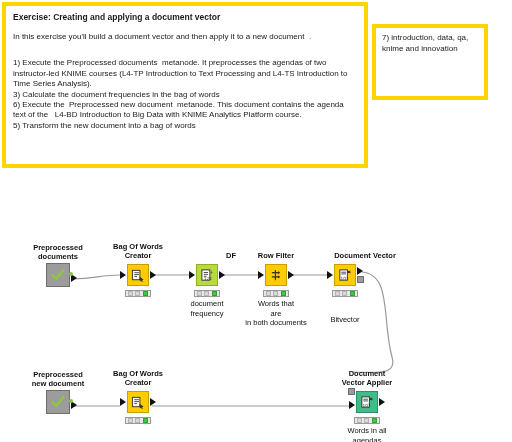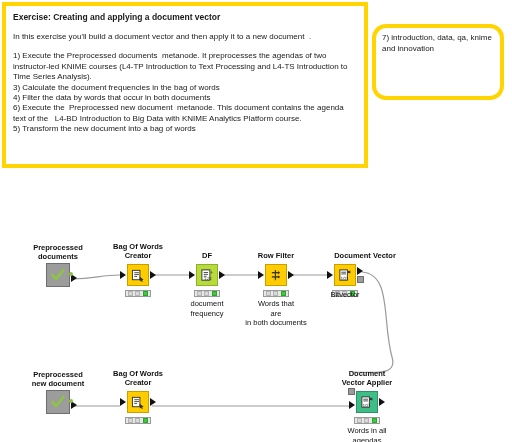--- a/index.html
+++ b/index.html
@@ -16,37 +16,36 @@
     position:absolute;
     background:#ffffff;
     border:4px solid #FFD400;
     box-sizing:border-box;
   }
   #exercise-annotation{
     left:2px; top:2px; width:366px; height:166px;
     padding:6px 7px 4px 7px;
   }
   #answer-annotation{
-    left:372px; top:24px; width:132px; height:76px;
+    left:372px; top:24px; width:116px; height:76px;
     padding:5px 6px;
-    border-radius:14px;
   }
   .annot-title{
     font-size:8.5px;
     font-weight:bold;
     line-height:11px;
     margin:0 0 9px 0;
   }
   .annot-line{
     font-size:8px;
     line-height:10.4px;
     margin:0;
     white-space:pre-wrap;
   }
-  .annot-line.spaced{ margin-bottom:9px; }
+  .annot-line.spaced{ margin-bottom:16px; }
   #answer-annotation .annot-line{ font-size:8px; line-height:10.5px; }
 
   
   #workflow-canvas{
     position:absolute;
     left:0; top:172px;
     width:512px; height:270px;
   }
   .wf-svg{ position:absolute; left:0; top:0; width:512px; height:270px; }
 
@@ -136,21 +135,20 @@
   }
 </style>
 </head>
 <body>
 
 <div class="annot" id="exercise-annotation">
   <div class="annot-title">Exercise: Creating and applying a document vector</div>
   <div class="annot-line spaced">In this exercise you'll build a document vector and then apply it to a new document  .</div>
   <div class="annot-line">1) Execute the Preprocessed documents  metanode. It preprocesses the agendas of two instructor-led KNIME courses (L4-TP Introduction to Text Processing and L4-TS Introduction to Time Series Analysis).</div>
   <div class="annot-line">3) Calculate the document frequencies in the bag of words</div>
-  <div class="annot-line">4) Filter the data by words that occur in both documents</div>
   <div class="annot-line">6) Execute the  Preprocessed new document  metanode. This document contains the agenda text of the   L4-BD Introduction to Big Data with KNIME Analytics Platform course.</div>
   <div class="annot-line">5) Transform the new document into a bag of words</div>
 </div>
 
 <div class="annot" id="answer-annotation">
   <div class="annot-line">7) introduction, data, qa, knime and innovation</div>
 </div>
 
 <div id="workflow-canvas">
 
@@ -198,21 +196,21 @@
     <div class="port in" style="top:-4px;"></div>
     <div class="port out" style="top:-4px;"></div>
     <div class="status" style="top:15px;">
       <i></i>
       <i></i>
       <i class="on"></i>
     </div>
   </div>
 
   <div class="node" style="left:207px;top:103px;">
-    <div class="node-title" style="top:-24px;">DF</div>
+    <div class="node-title" style="top:-24px;margin-left:24px;">DF</div>
     <div class="node-box lime" style="top:-11px;">
       <svg class="node-icon" width="15" height="15" viewBox="0 0 16 16">
         <rect x="2" y="2" width="8.5" height="11" fill="#fff" stroke="#333" stroke-width="1"></rect>
         <path d="M4,4.8 h4.5 M4,6.8 h4.5 M4,8.8 h3" stroke="#333" stroke-width="0.9"></path>
         <text x="10" y="6" font-size="5.5" fill="#333" font-family="DejaVu Sans, sans-serif">+</text>
         <text x="4" y="13" font-size="4.5" fill="#333" font-family="DejaVu Sans, sans-serif">123</text>
       </svg>
     </div>
     <div class="port in" style="top:-4px;"></div>
     <div class="port out" style="top:-4px;"></div>
@@ -259,21 +257,21 @@
       </svg>
     </div>
     <div class="port in" style="top:-4px;"></div>
     <div class="port out" style="top:-8px;"></div>
     <div class="port-sq" style="left:12px;top:1px;"></div>
     <div class="status" style="top:15px;">
       <i></i>
       <i></i>
       <i class="on"></i>
     </div>
-    <div class="node-sub" style="top:15px;">Bitvector</div>
+    <div class="node-sub" style="top:40px;">Bitvector</div>
   </div>
 
   <div class="node" style="left:58px;top:230px;">
     <div class="node-title" style="top:-32px;">Preprocessed
 new document</div>
     <div class="node-box meta" style="top:-12px;">
       <svg class="node-icon" width="16" height="16" viewBox="0 0 16 16">
         <path d="M2.5,8 L6,12 L13.5,3" fill="none" stroke="#8CC63F" stroke-width="2.6" stroke-linecap="round" stroke-linejoin="round"></path>
       </svg>
     </div>

